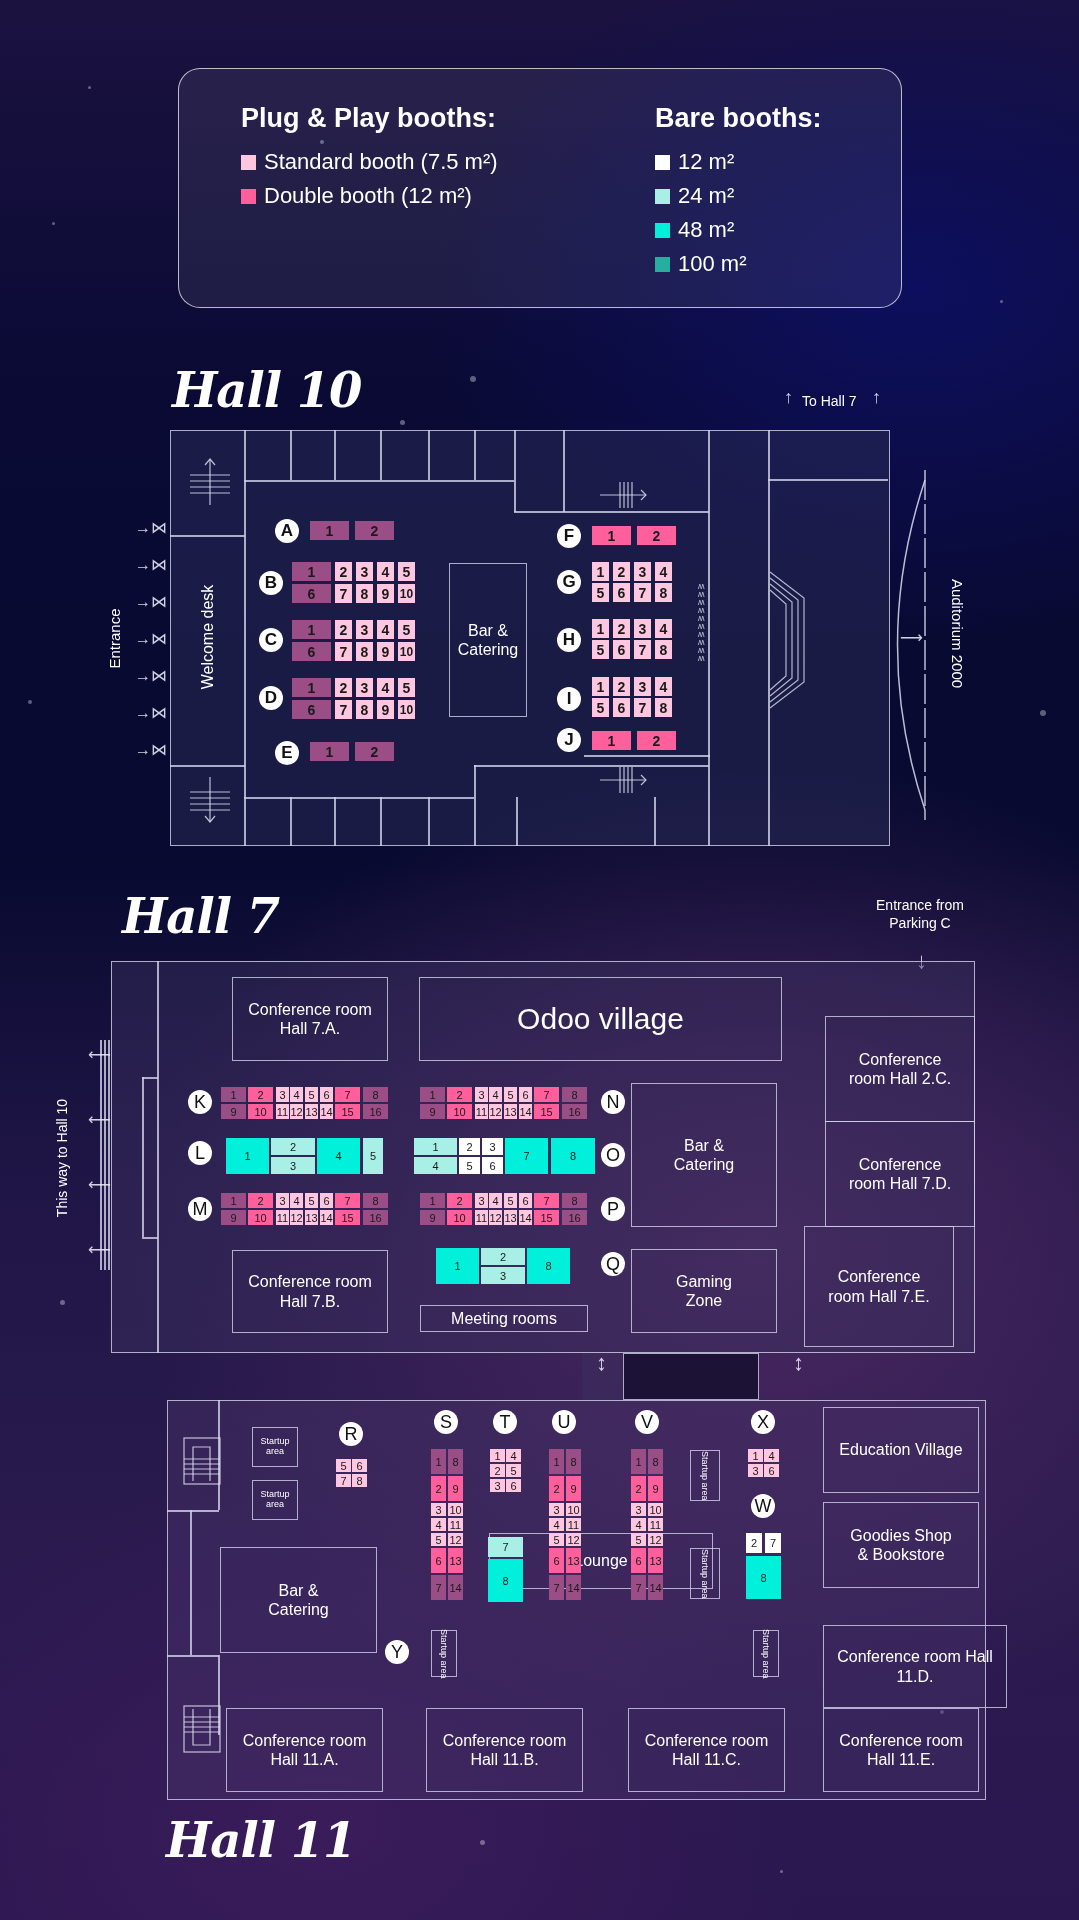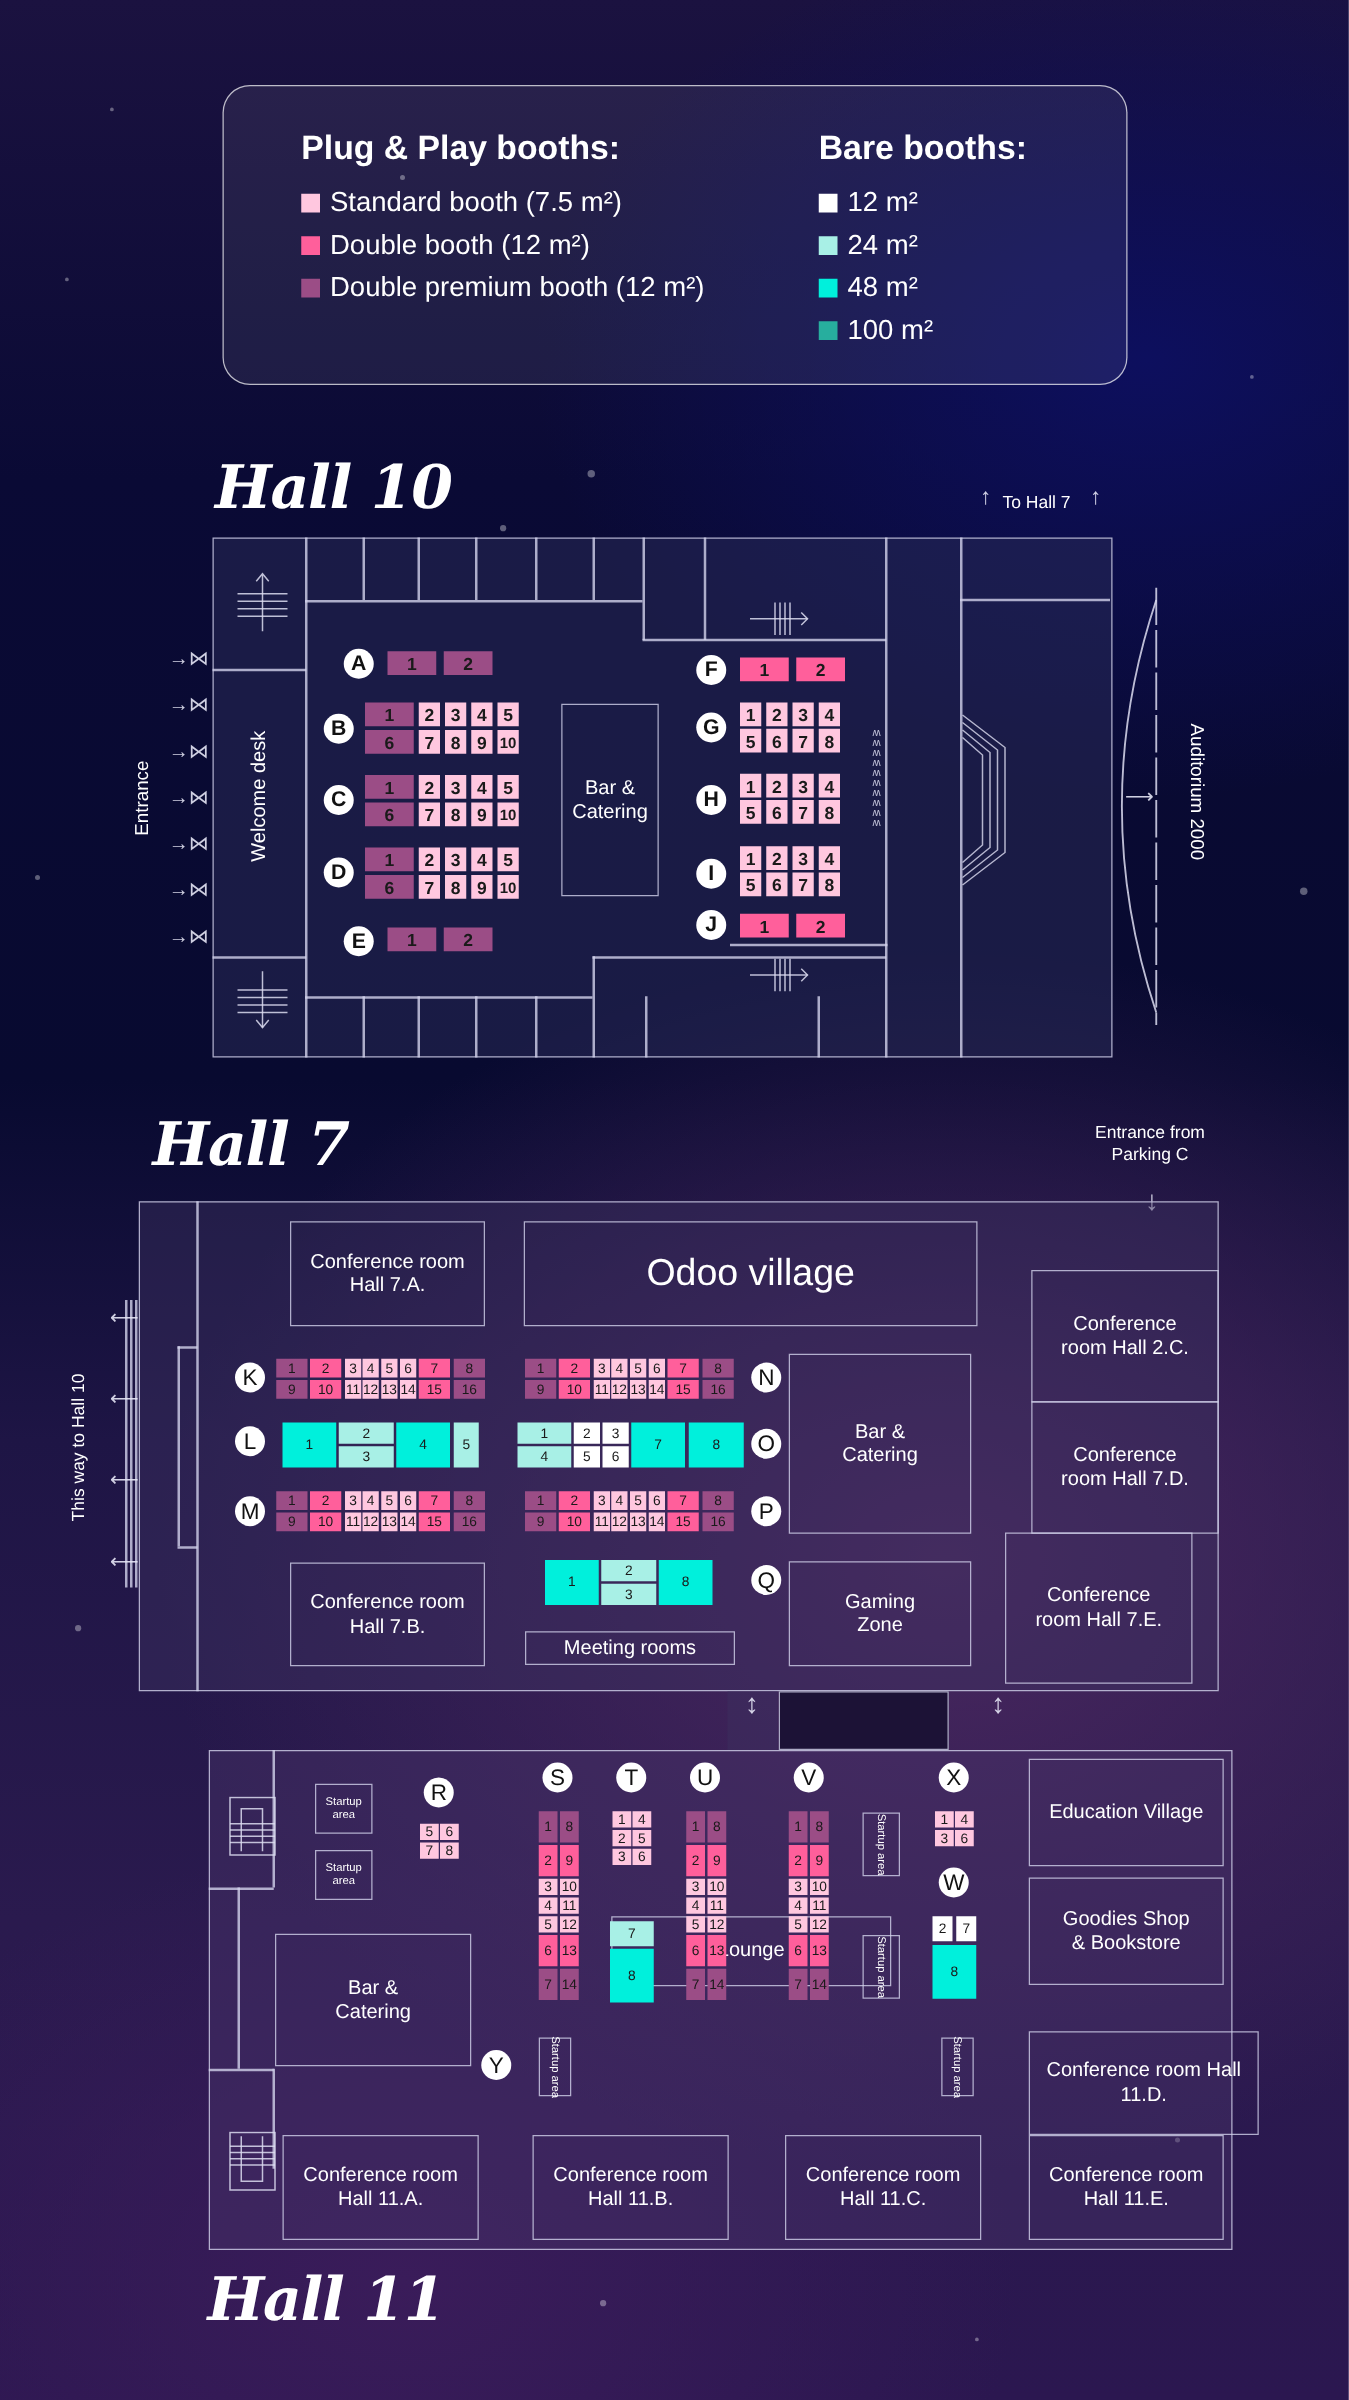--- a/index.html
+++ b/index.html
@@ -88,24 +88,20 @@
 
 <div class="legend">
   <h3 style="left:62px;top:34px">Plug &amp; Play booths:</h3>
   <div class="row" style="left:62px;top:80px">
     <span class="sw c-std"></span>
     <span>Standard booth (7.5 m²)</span>
   </div>
   <div class="row" style="left:62px;top:114px">
     <span class="sw c-dbl"></span>
     <span>Double booth (12 m²)</span>
-  </div>
-  <div class="row" style="left:62px;top:148px">
-    <span class="sw c-prem"></span>
-    <span>Double premium booth (12 m²)</span>
   </div>
   <h3 style="left:476px;top:34px">Bare booths:</h3>
   <div class="row" style="left:476px;top:80px">
     <span class="sw c-12"></span>
     <span>12 m²</span>
   </div>
   <div class="row" style="left:476px;top:114px">
     <span class="sw c-24"></span>
     <span>24 m²</span>
   </div>

